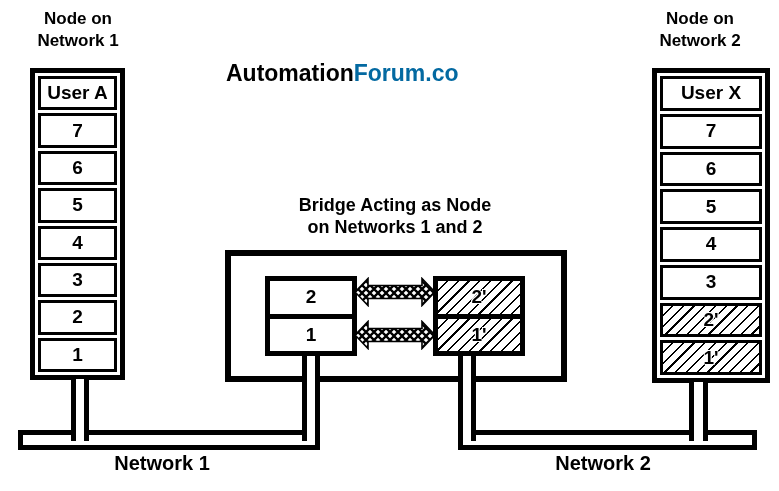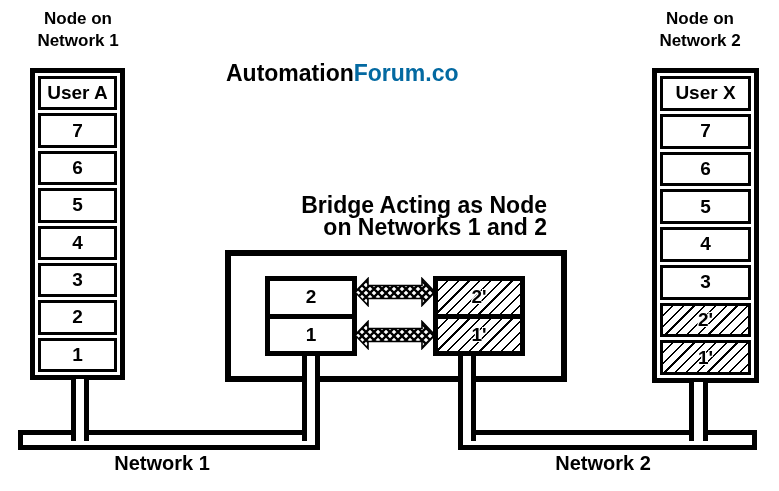--- a/index.html
+++ b/index.html
@@ -51,22 +51,22 @@
     text-shadow: -1px 0 0 #fff, 1px 0 0 #fff, 0 -1px 0 #fff, 0 1px 0 #fff,
                  -1px -1px 0 #fff, 1px 1px 0 #fff;
   }
 
   
   .logo { font-size: 23px; letter-spacing: 0px; white-space: nowrap; }
 
   
   .bridge-title {
     width: 304px;
-    text-align: right;
-    font-size: 23px;
+    text-align: center;
+    font-size: 18px;
     line-height: 22px;
     white-space: pre-line;
   }
   .bridge-box {
     border: 6px solid #000;
     background: #fff;
   }
   .inner-box {
     border: 5px solid #000;
     background: #fff;
@@ -118,21 +118,21 @@
     <div class="cell">User A</div>
     <div class="cell">7</div>
     <div class="cell">6</div>
     <div class="cell">5</div>
     <div class="cell">4</div>
     <div class="cell">3</div>
     <div class="cell">2</div>
     <div class="cell">1</div>
   </div>
 
-  <div class="abs stack" style="left:652px; top:68px; width:107px; height:315px;">
+  <div class="abs stack" style="left:652px; top:68px; width:118px; height:315px;">
     <div class="cell">User X</div>
     <div class="cell">7</div>
     <div class="cell">6</div>
     <div class="cell">5</div>
     <div class="cell">4</div>
     <div class="cell">3</div>
     <div class="cell hatch">2'</div>
     <div class="cell hatch">1'</div>
   </div>
 

